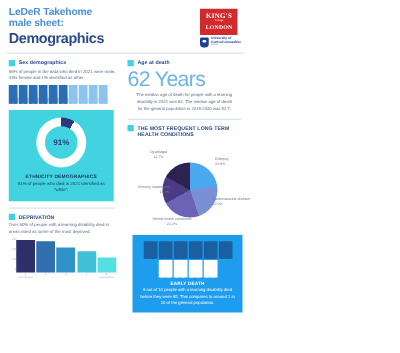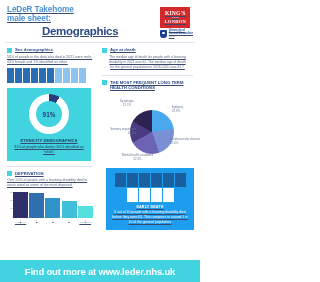--- a/index.html
+++ b/index.html
@@ -10,25 +10,24 @@
   body {
     width: 200px;
     height: 282px;
     overflow: hidden;
     font-family: "Liberation Sans", sans-serif;
     color: #3b4a6b;
     position: relative;
   }
   .page {
     width: 200px;
-    height: 282px;
+    height: 206px;
     position: relative;
     background: #ffffff;
     box-sizing: border-box;
-    text-decoration: underline;
   }
 
   
   .header {
     display: flex;
     justify-content: space-between;
     align-items: flex-start;
     padding: 6px 7px 4px 7px;
     box-sizing: border-box;
     height: 42px;
@@ -41,21 +40,20 @@
     font-weight: bold;
     color: #4a8fd4;
     letter-spacing: -0.1px;
   }
   .title-main {
     font-size: 11.5px;
     font-weight: bold;
     color: #2a4a88;
     letter-spacing: -0.3px;
     margin-top: 1px;
-    margin-left: 35px;
   }
   .logos {
     display: flex;
     flex-direction: column;
     align-items: flex-start;
     gap: 2px;
     padding-top: 1px;
   }
   .kcl-logo {
     width: 30px;
@@ -587,20 +585,21 @@
       </div>
 
     </div>
 
     <div class="col col-right">
 
       <div class="sec-head">
         <div class="sq"></div>
         <div class="sec-title">Age at death</div>
       </div>
+      <div class="big-num">62 Years</div>
       <div class="age-body">The median age of death for people with a learning disability in 2021 was 62. The median age of death for the general population in 2018-2020 was 82.7.</div>
 
       <div class="hr" style="margin:5px 0 4px 0;"></div>
 
       <div class="sec-head">
         <div class="sq"></div>
         <div class="sec-title">THE MOST FREQUENT LONG TERM HEALTH CONDITIONS</div>
       </div>
 
       <div class="pie-wrap">
@@ -691,17 +690,14 @@
               <span class="leg-r"></span>
             </div>
         </div>
         <div class="early-title">EARLY DEATH</div>
         <div class="early-body">6 out of 10 people with a learning disability died before they were 65. This compares to around 1 in 10 of the general population.</div>
       </div>
 
     </div>
   </div>
 
-  <div class="footer">
-    <div class="footer-text">Find out more at www.leder.nhs.uk</div>
-  </div>
 
 </div>
 
 </body></html>

